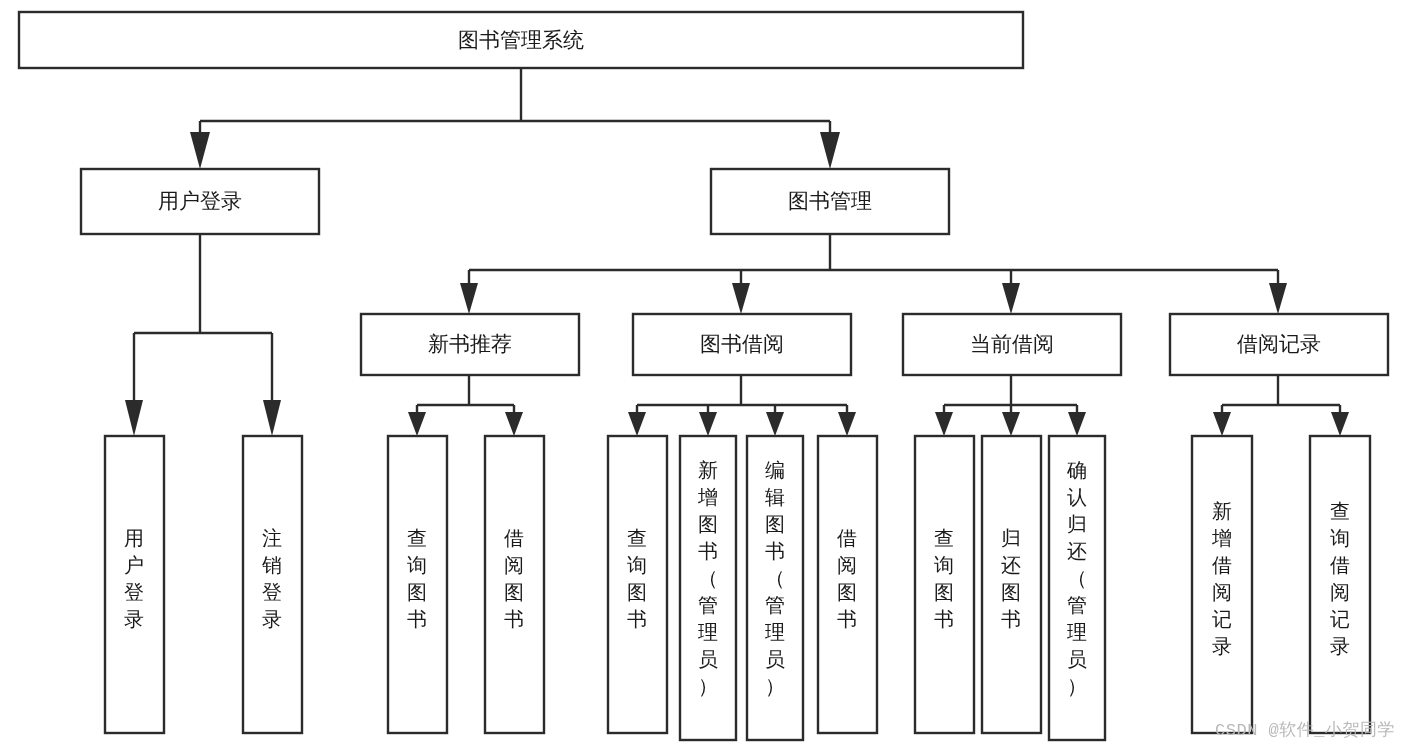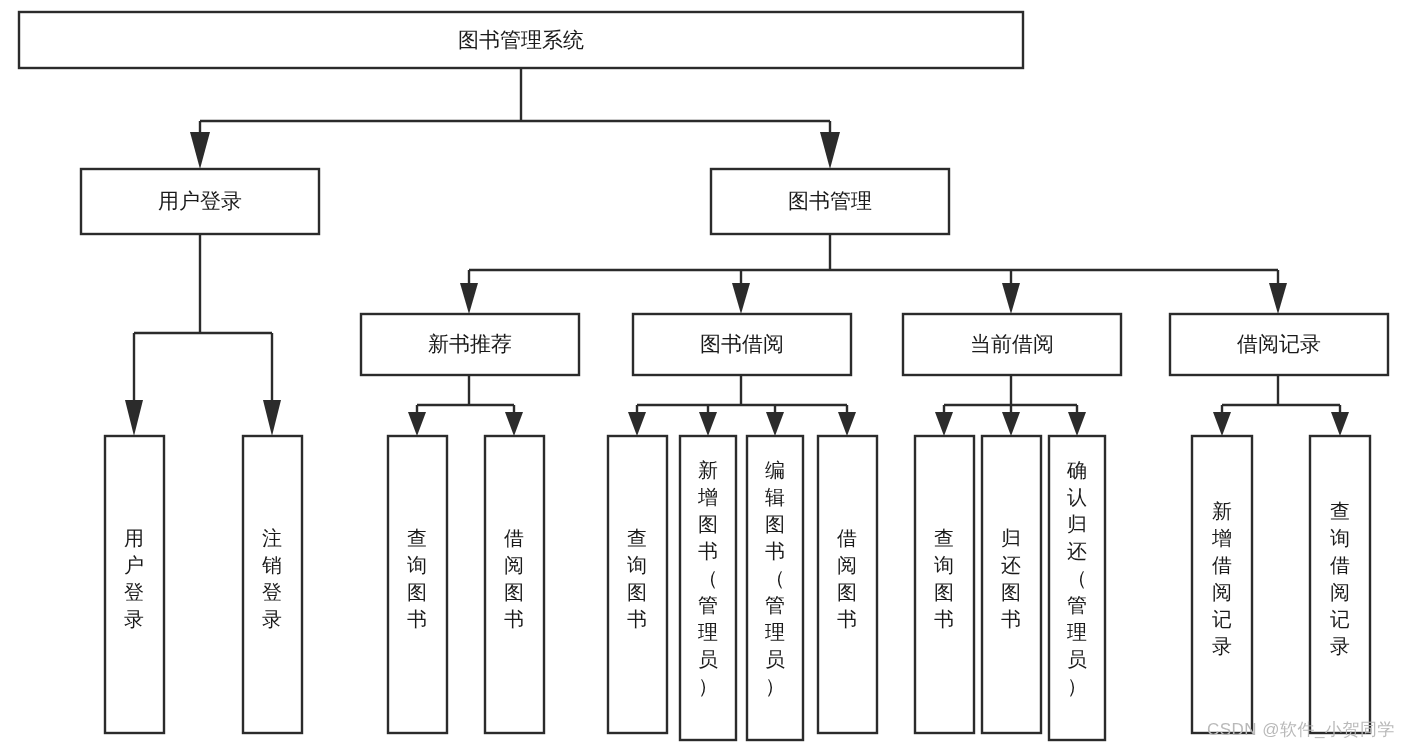--- a/index.html
+++ b/index.html
@@ -53,21 +53,21 @@
   .node-label-v {
     font-family: "Liberation Sans", "DejaVu Sans", sans-serif;
     font-size: 20px;
     fill: #1a1a1a;
     text-anchor: middle;
   }
   .watermark {
     position: absolute;
     right: 10px;
     bottom: 6px;
-    font-family: Liberation Sans, sans-serif;
+    font-family: Liberation Mono, monospace;
     font-size: 17px;
     color: #b9b9b9;
     white-space: nowrap;
     letter-spacing: 0.5px;
     user-select: none;
   }
 </style>
 </head>
 <body>
 

